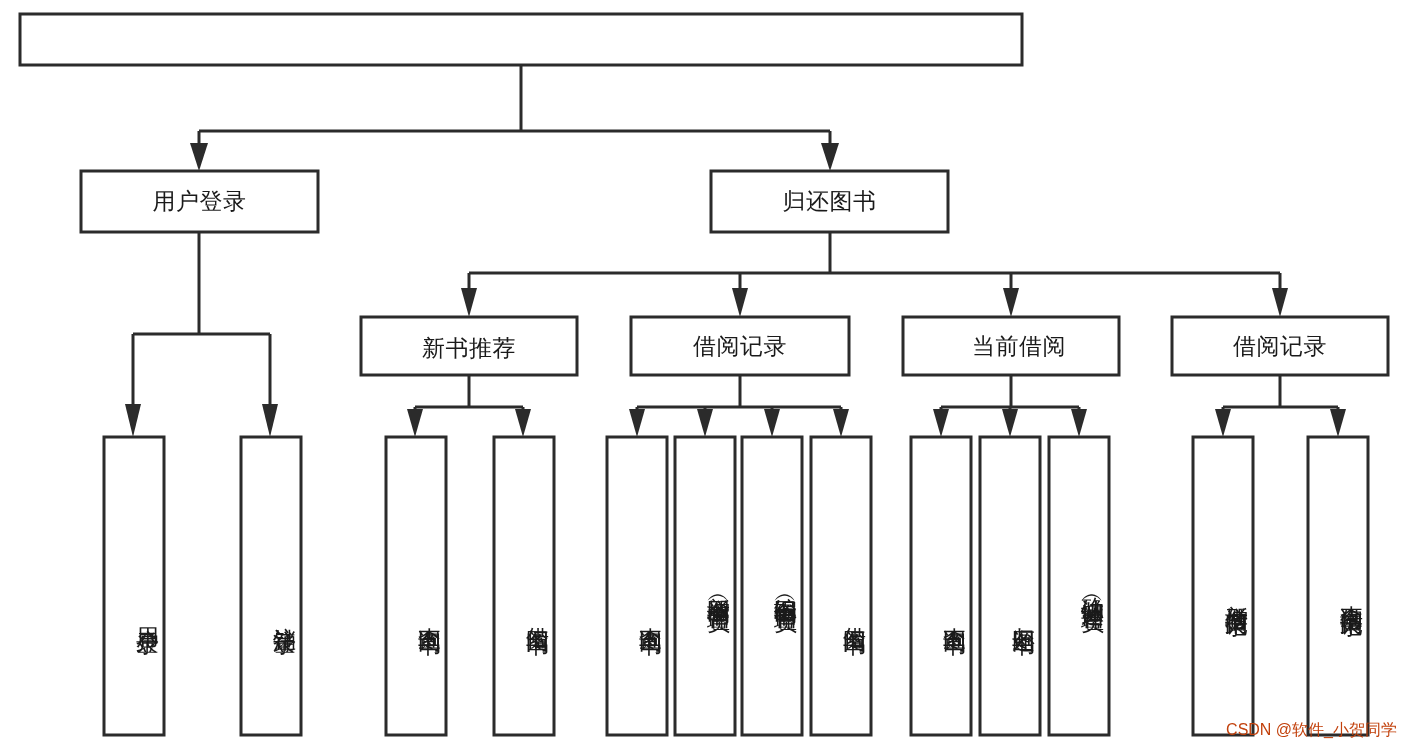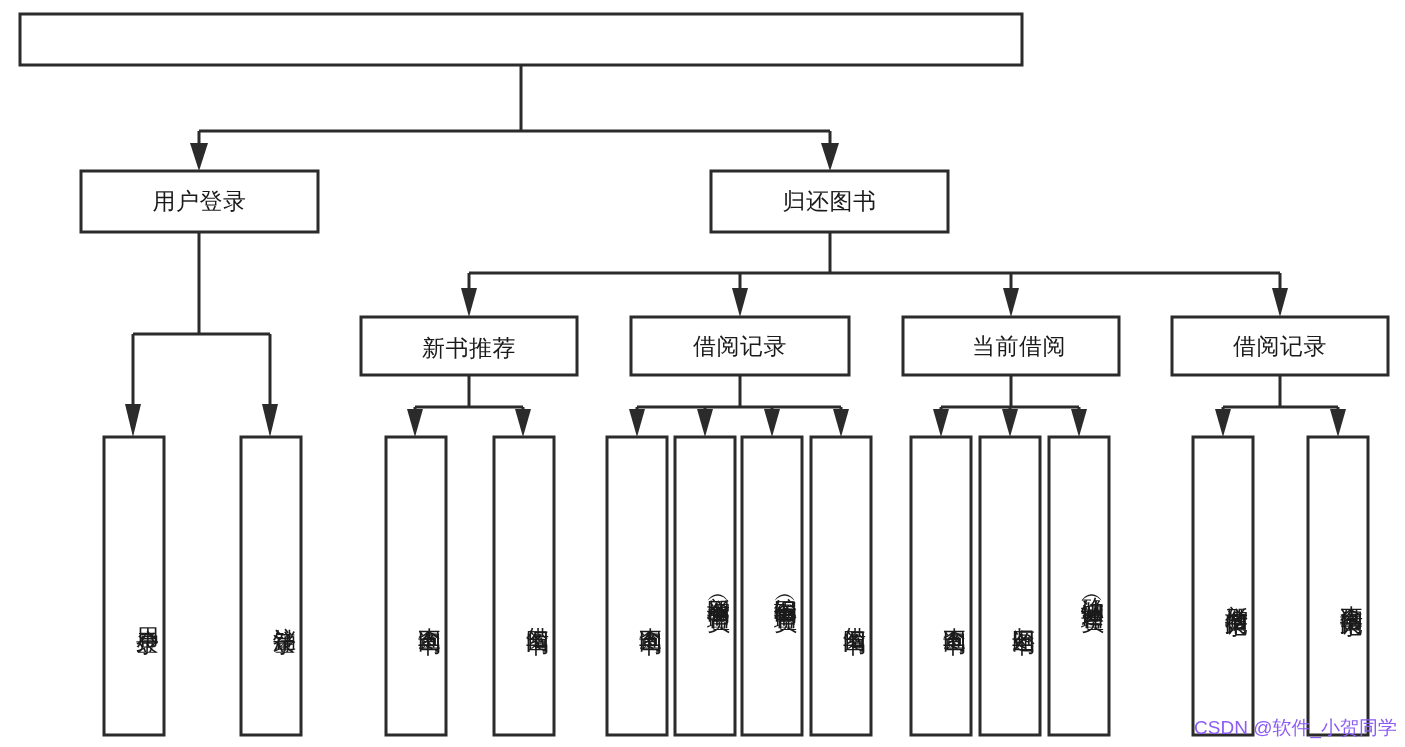--- a/index.html
+++ b/index.html
@@ -68,22 +68,22 @@
     writing-mode: vertical-rl;
     text-orientation: upright;
     white-space: nowrap;
     pointer-events: none;
   }
   .watermark {
     position: absolute;
     right: 8px;
     bottom: 6px;
     font-family: "Liberation Sans", sans-serif;
-    font-size: 19px;
-    color: #8b5cf6;
+    font-size: 16px;
+    color: #c2410c;
     white-space: nowrap;
     pointer-events: none;
   }
 </style>
 </head>
 <body>
 
 <div id="diagram-root">
 
   <svg class="diagram-canvas" viewBox="0 0 1405 747">

